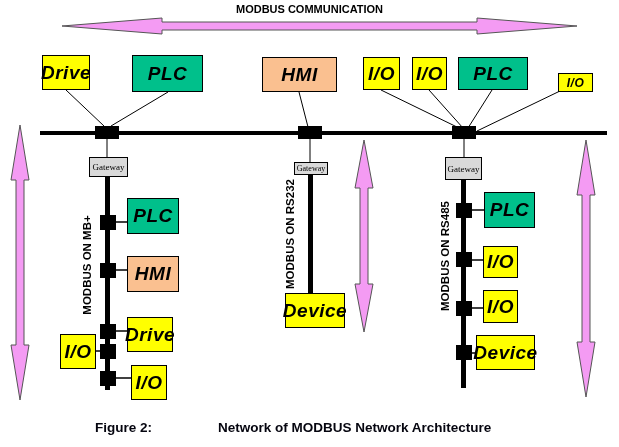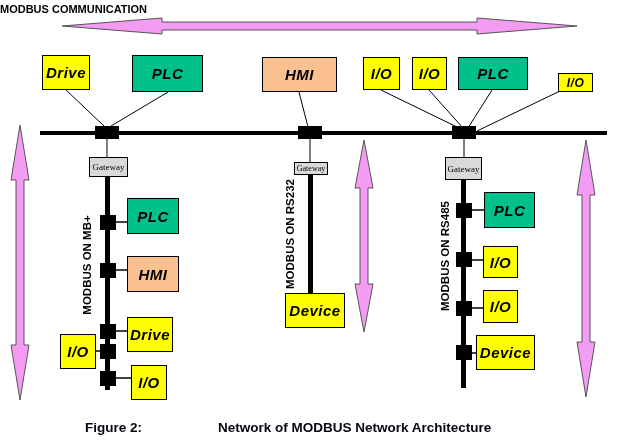--- a/index.html
+++ b/index.html
@@ -14,50 +14,50 @@
   .stub     { stroke:var(--line); stroke-width:1.5; }
 
   .node     { position:absolute; background:var(--line); }
   .bus-h    { position:absolute; background:var(--line); height:4px; }
   .bus-v    { position:absolute; background:var(--line); width:5px; }
 
   .box {
     position:absolute; border:1.5px solid var(--line); box-sizing:border-box;
     display:flex; align-items:center; justify-content:center;
   }
-  .box span { font-style:italic; font-weight:bold; font-size:15px; color:#000; letter-spacing:0.5px; }
+  .box span { font-style:italic; font-weight:bold; font-size:19px; color:#000; letter-spacing:0.5px; }
   .box.small span { font-size:12px; }
   .fill-yellow { background:var(--yellow); }
   .fill-green  { background:var(--green); }
   .fill-peach  { background:var(--peach); }
 
   .gateway {
     position:absolute; background:var(--gray); border:1px solid var(--line); box-sizing:border-box;
     display:flex; align-items:center; justify-content:center;
     font-family:"Liberation Serif", serif; font-size:9px; color:#000;
   }
   .gateway.small { font-size:8px; }
 
   .title {
-    position:absolute; left:0; top:3px; width:619px; 
+    position:absolute; left:0; top:3px; width:619px; text-align:center;
     font-weight:bold; font-size:11px; color:#000;
   }
   .busLabel {
     position:absolute; left:170px; top:112px;
     font-weight:bold; font-size:11px; color:#000;
   }
   .vlabel {
     position:absolute; white-space:nowrap; font-weight:bold; font-size:11.5px; color:#000;
     transform:translate(-50%,-50%) rotate(-90deg);
   }
   .caption {
     position:absolute; top:420px; left:0; width:619px;
     font-weight:bold; font-size:13.5px; color:#05050f;
   }
-  .caption .fig  { position:absolute; left:85px; }
+  .caption .fig  { position:absolute; left:95px; }
   .caption .txt  { position:absolute; left:218px; }
 </style>
 </head>
 <body>
 
 <div id="canvas">
 
   <svg id="overlay" viewBox="0 0 619 447">
 
     <polygon class="arrow" points="62,26 162,18 162,22 477,22 477,18 577,26 477,34 477,30 162,30 162,34"></polygon>

